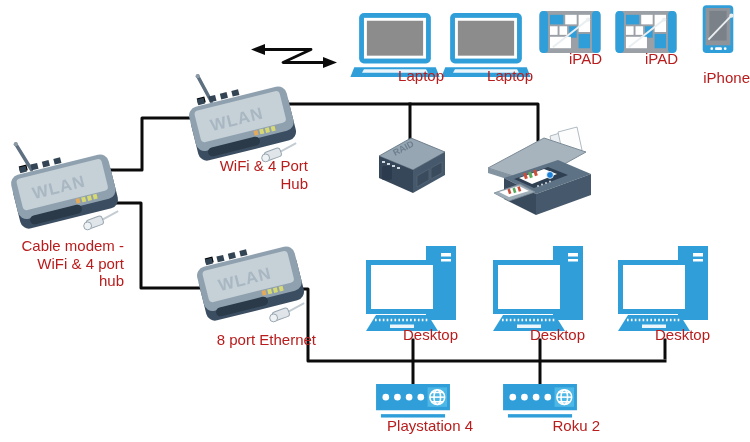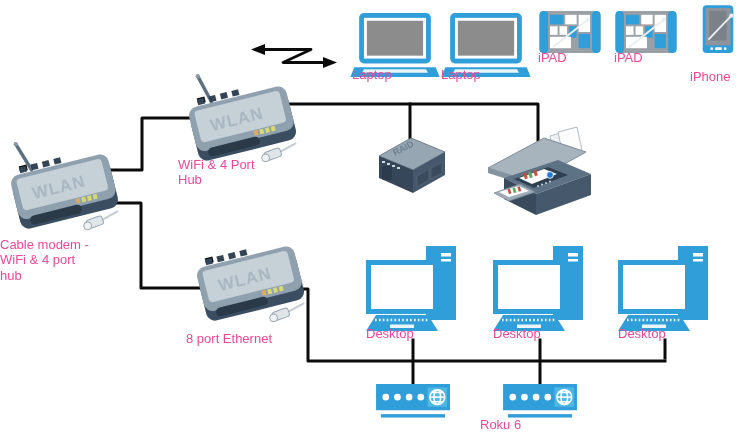--- a/index.html
+++ b/index.html
@@ -3,22 +3,22 @@
 <meta charset="utf-8">
 <style>
   html,body{margin:0;padding:0;background:#ffffff;}
   .canvas{
     position:relative;width:750px;height:442px;background:#ffffff;overflow:hidden;
     font-family:"Liberation Sans",sans-serif;
   }
   .lines{position:absolute;left:0;top:0;width:750px;height:442px;}
   .icon{position:absolute;}
   .node-label{
-    position:absolute;text-align:left;font-size:13px;line-height:1.18;
-    color:#ec4899;white-space:pre-line;
+    position:absolute;text-align:right;font-size:15px;line-height:1.18;
+    color:#b91c1c;white-space:pre-line;
   }
   svg text{font-family:"Liberation Sans",sans-serif;}
 </style>
 </head>
 <body>
 
 <div class="canvas">
 
   <svg width="0" height="0" style="position:absolute" aria-hidden="true">
     <defs>
@@ -228,15 +228,16 @@
 Hub</div>
   <div class="node-label" style="left:186px;top:331px;width:130px">8 port Ethernet</div>
   <div class="node-label" style="left:352px;top:67px;width:92px">Laptop</div>
   <div class="node-label" style="left:441px;top:67px;width:92px">Laptop</div>
   <div class="node-label" style="left:538px;top:50px;width:64px">iPAD</div>
   <div class="node-label" style="left:614px;top:50px;width:64px">iPAD</div>
   <div class="node-label" style="left:690px;top:69px;width:60px">iPhone</div>
   <div class="node-label" style="left:366px;top:326px;width:92px">Desktop</div>
   <div class="node-label" style="left:493px;top:326px;width:92px">Desktop</div>
   <div class="node-label" style="left:618px;top:326px;width:92px">Desktop</div>
-  <div class="node-label" style="left:480px;top:417px;width:120px">Roku 6</div>
+  <div class="node-label" style="left:353px;top:417px;width:120px">Playstation 4</div>
+  <div class="node-label" style="left:480px;top:417px;width:120px">Roku 2</div>
 
 </div>
 
 </body></html>

